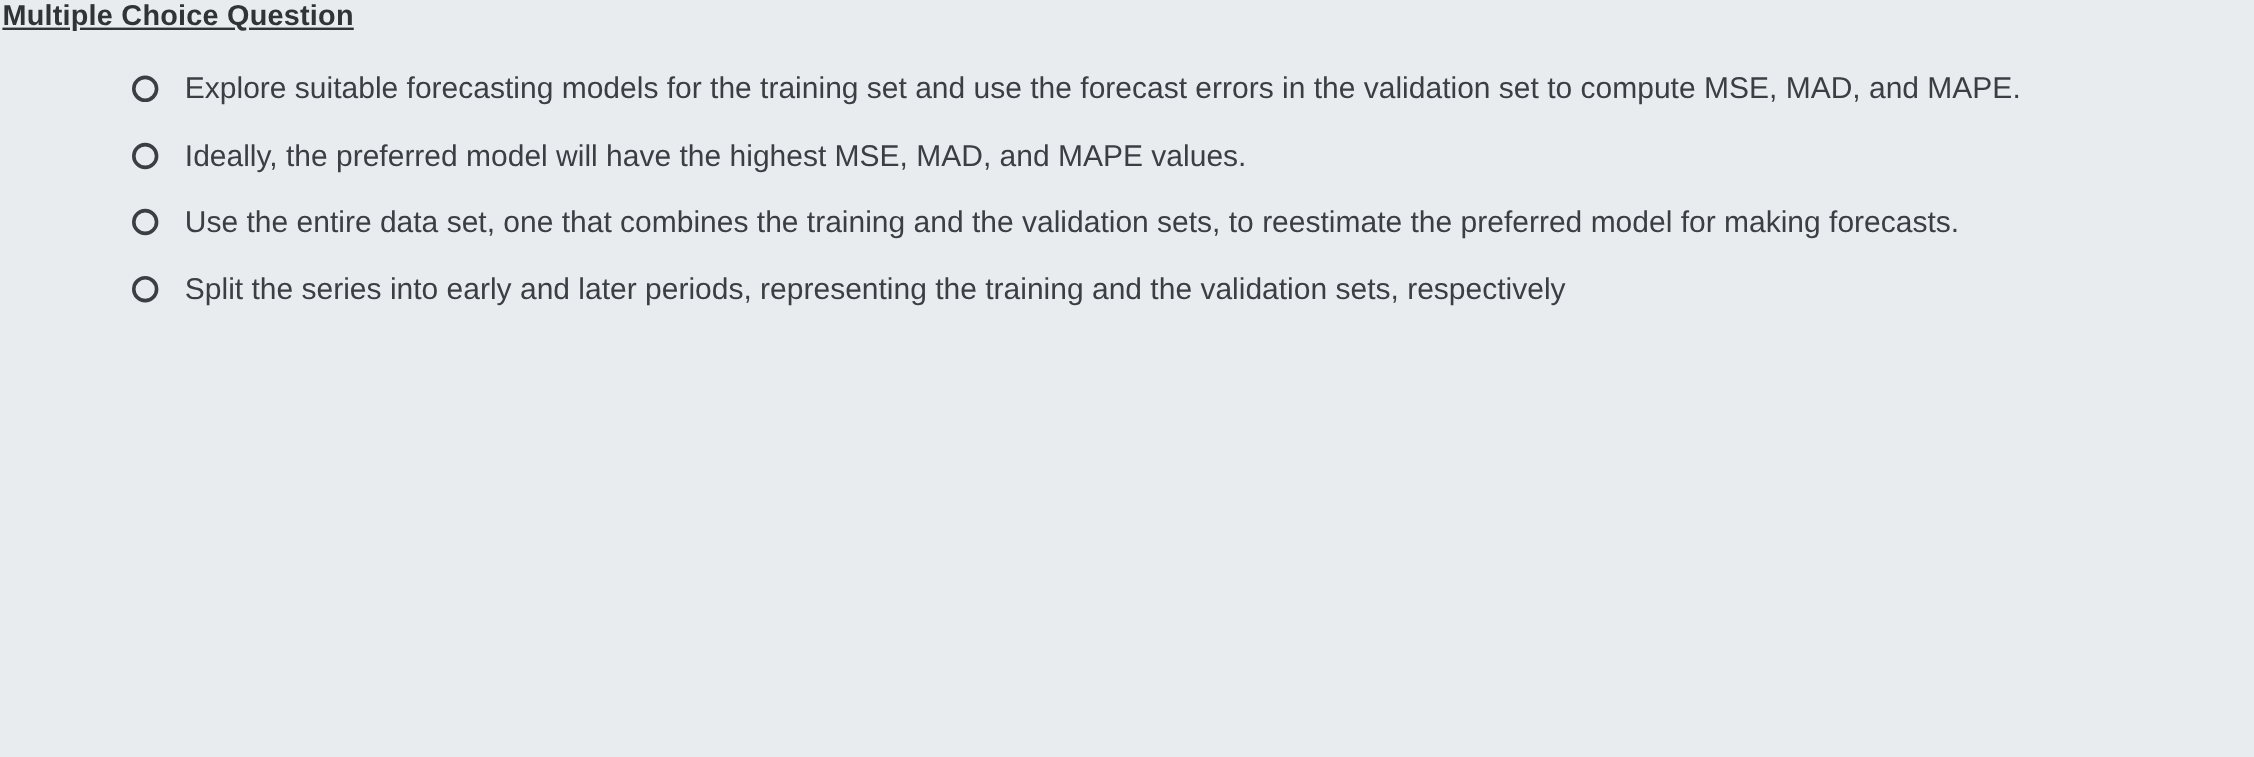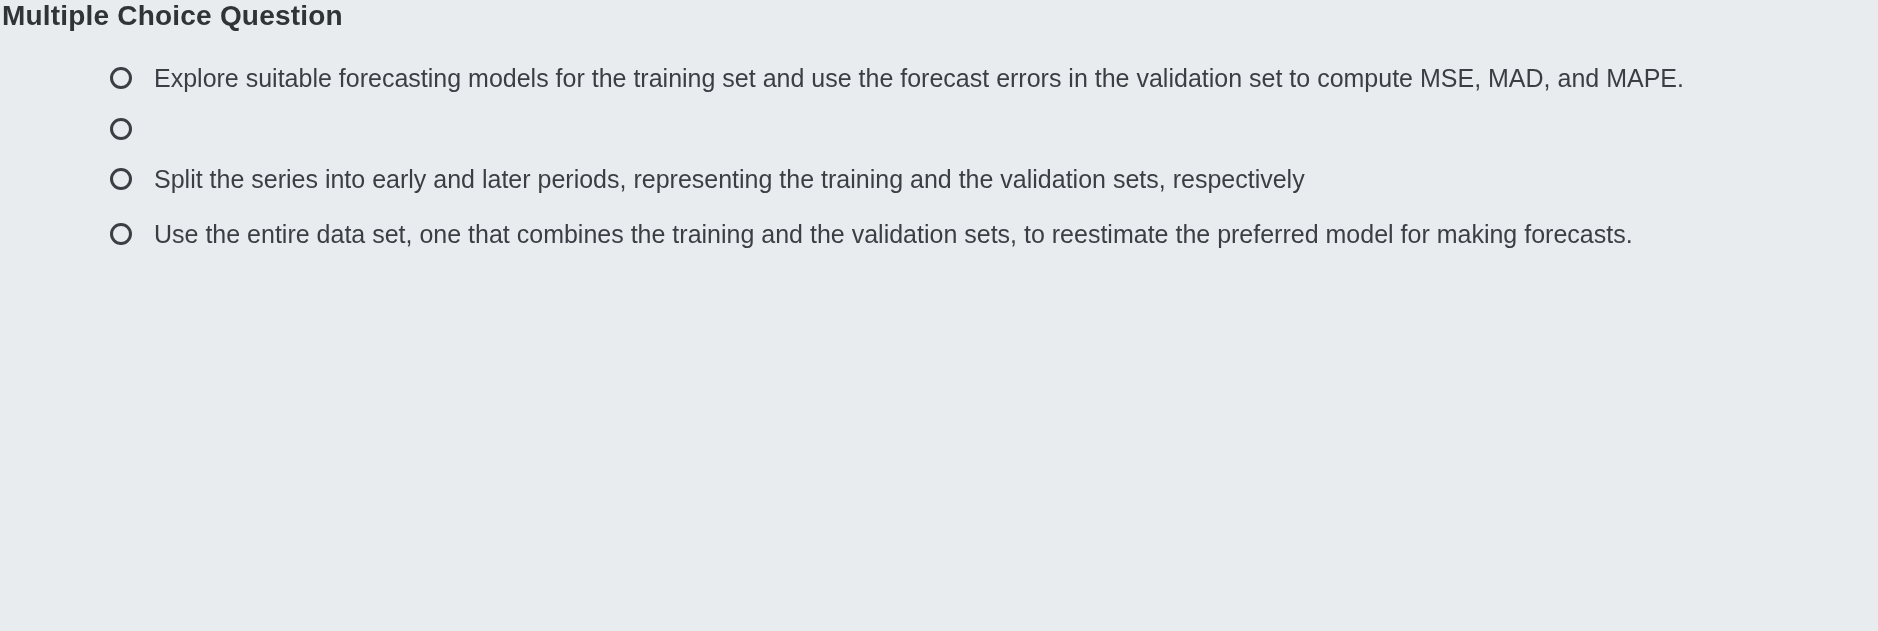--- a/index.html
+++ b/index.html
@@ -8,25 +8,26 @@
     height: 631px;
     font-family: Arial, Helvetica, sans-serif;
     background: #e9ecef;
     color: #3a3f44;
     overflow: hidden;
   }
   .page {
     padding: 0 0 40px 0;
   }
   .heading {
-    font-size: 28px;
+    font-size: 24px;
     font-weight: 700;
     color: #2f3436;
     padding: 0 0 30px 2px;
     letter-spacing: 0.2px;
+    text-decoration: underline;
   }
   .question {
     font-size: 26px;
     color: #3a3f44;
     padding: 0 0 120px 2px;
   }
   .options {
     padding-left: 110px;
     display: flex;
     flex-direction: column;
@@ -59,23 +60,24 @@
 <div class="page">
   <div class="heading">Multiple Choice Question</div>
 
   <div class="options">
     <div class="option">
       <span class="radio"></span>
       <span class="option-label">Explore suitable forecasting models for the training set and use the forecast errors in the validation set to compute MSE, MAD, and MAPE.</span>
     </div>
     <div class="option">
       <span class="radio"></span>
+      <span class="option-label">Ideally, the preferred model will have the highest MSE, MAD, and MAPE values.</span>
+    </div>
+    <div class="option">
+      <span class="radio"></span>
+      <span class="option-label">Use the entire data set, one that combines the training and the validation sets, to reestimate the preferred model for making forecasts.</span>
     </div>
     <div class="option">
       <span class="radio"></span>
       <span class="option-label">Split the series into early and later periods, representing the training and the validation sets, respectively</span>
     </div>
-    <div class="option">
-      <span class="radio"></span>
-      <span class="option-label">Use the entire data set, one that combines the training and the validation sets, to reestimate the preferred model for making forecasts.</span>
-    </div>
   </div>
 </div>
 
 </body></html>

